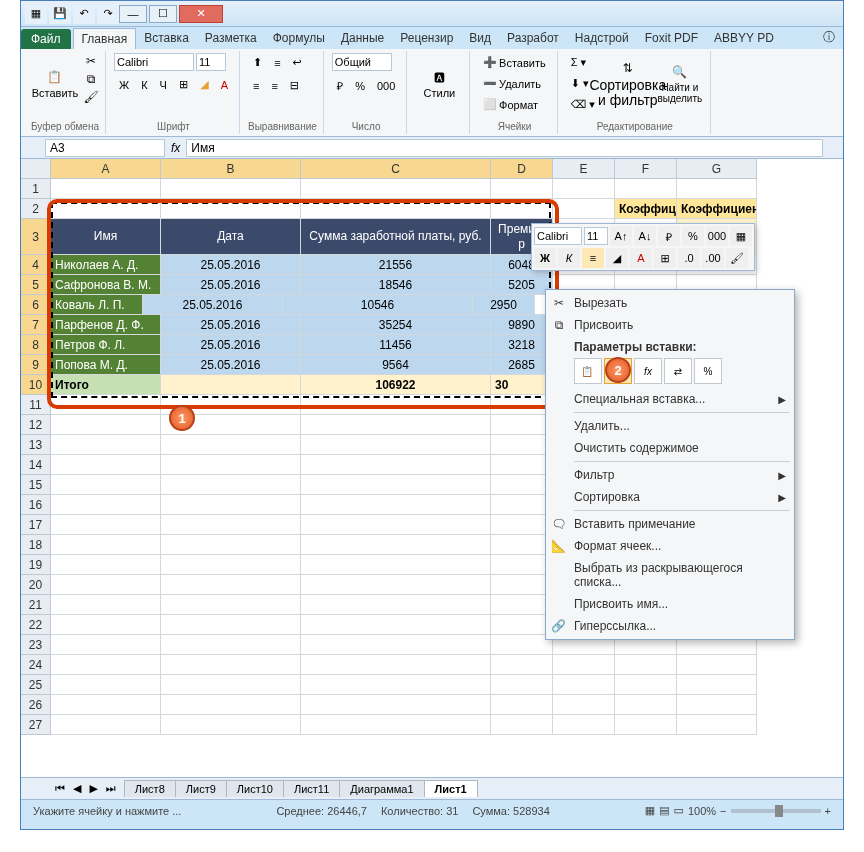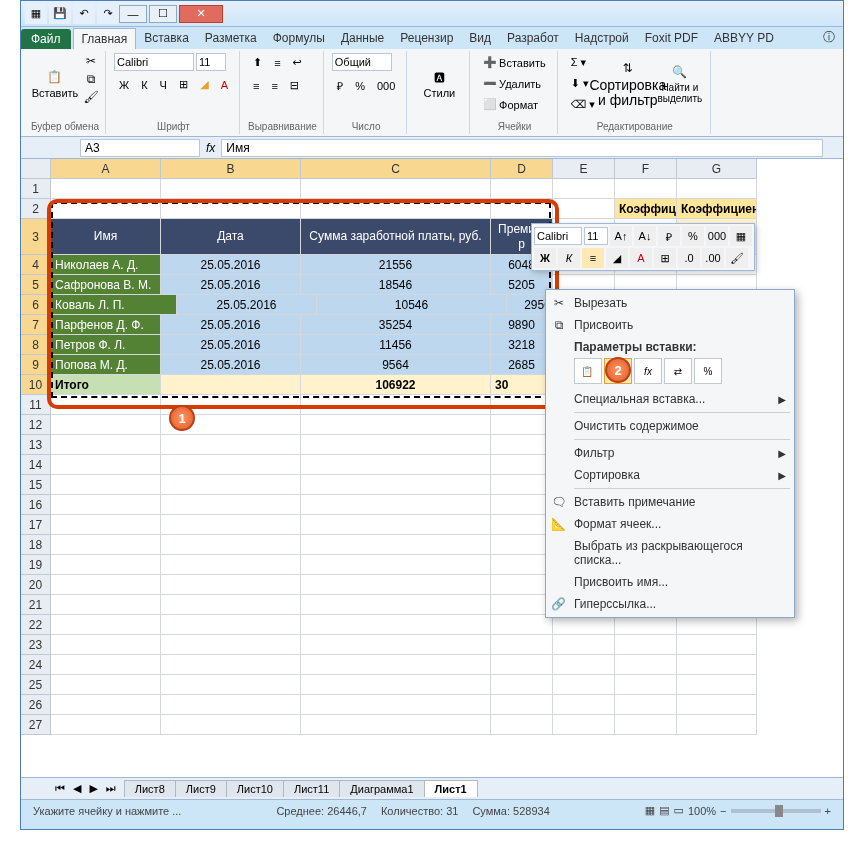--- a/index.html
+++ b/index.html
@@ -18,21 +18,21 @@
 .rtab.active { background: #f5f6f7; border: 1px solid #a0b8d8; border-bottom: none; }
 .ribbon { height: 88px; background: #f5f6f7; border-bottom: 1px solid #a0b8d8; display: flex; padding: 2px 4px; gap: 2px; }
 .rgroup { border-right: 1px solid #ccd8e8; padding: 2px 6px; display: flex; flex-direction: column; justify-content: space-between; }
 .rgroup-label { font-size: 10px; color: #666; text-align: center; }
 .rgroup-body { display: flex; gap: 4px; align-items: flex-start; flex: 1; }
 .rib-btn { border: 1px solid transparent; padding: 2px 4px; font-size: 11px; background: none; display: flex; align-items: center; gap: 2px; }
 .rib-big { flex-direction: column; width: 48px; height: 62px; justify-content: center; font-size: 11px; }
 .rib-stack { display: flex; flex-direction: column; gap: 2px; }
 .combo { border: 1px solid #b8c8d8; background: #fff; font-size: 11px; padding: 1px 2px; height: 18px; }
 .icon16 { width: 16px; height: 16px; display: inline-flex; align-items: center; justify-content: center; font-size: 12px; }
-.namebox-row { height: 22px; background: #e6eef7; border-bottom: 1px solid #a0b8d8; display: flex; align-items: center; padding-left: 35px; }
+.namebox-row { height: 22px; background: #e6eef7; border-bottom: 1px solid #a0b8d8; display: flex; align-items: center; }
 .namebox { width: 120px; border: 1px solid #b8c8d8; background: #fff; margin-left: 24px; font-size: 12px; padding: 1px 4px; }
 .fx { margin: 0 6px; font-style: italic; font-size: 12px; }
 .fbar { flex: 1; border: 1px solid #b8c8d8; background: #fff; font-size: 12px; padding: 1px 4px; margin-right: 20px; }
 .grid-area { position: relative; height: 618px; background: #fff; overflow: hidden; }
 .colhdrs { position: absolute; top: 0; left: 0; right: 0; height: 20px; display: flex; }
 .rh-corner { width: 30px; background: #e8edf3; border-right: 1px solid #c0c8d0; border-bottom: 1px solid #c0c8d0; }
 .colhdr { background: #e8edf3; border-right: 1px solid #c0c8d0; border-bottom: 1px solid #c0c8d0; text-align: center; font-size: 12px; color: #333; line-height: 20px; }
 .colhdr.sel { background: #f8d890; }
 .rowhdrs { position: absolute; top: 20px; left: 0; width: 30px; }
 .rowhdr { height: 20px; background: #e8edf3; border-right: 1px solid #c0c8d0; border-bottom: 1px solid #c0c8d0; text-align: center; font-size: 12px; color: #333; line-height: 20px; }
@@ -291,21 +291,21 @@
         <div class="crow">
           <div class="cell name" style="width: 110px;">Сафронова В. М.</div>
           <div class="cell data" style="width: 140px;">25.05.2016</div>
           <div class="cell data" style="width: 190px; text-align: center;">18546</div>
           <div class="cell data" style="width: 62px;">5205</div>
           <div class="cell " style="width: 62px;"></div>
           <div class="cell " style="width: 62px;"></div>
           <div class="cell " style="width: 80px;"></div>
         </div>
         <div class="crow">
-          <div class="cell name" style="width: 126px;">Коваль Л. П.</div>
+          <div class="cell name" style="width: 92px;">Коваль Л. П.</div>
           <div class="cell data" style="width: 140px;">25.05.2016</div>
           <div class="cell data" style="width: 190px;">10546</div>
           <div class="cell data" style="width: 62px;">2950</div>
           <div class="cell " style="width: 62px;"></div>
           <div class="cell " style="width: 62px;"></div>
           <div class="cell " style="width: 80px;"></div>
         </div>
         <div class="crow">
           <div class="cell name" style="width: 110px;">Парфенов Д. Ф.</div>
           <div class="cell data" style="width: 140px;">25.05.2016</div>
@@ -546,20 +546,21 @@
             <i>fx</i>
           </button>
         <button class="paste-opt">⇄</button>
         <button class="paste-opt">%</button>
       </div>
       <div class="ctx-item">
           <span>Специальная вставка...</span>
           <span class="ctx-arrow">▶</span>
         </div>
       <div class="ctx-sep"></div>
+      <div class="ctx-item">Удалить...</div>
       <div class="ctx-item">Очистить содержимое</div>
       <div class="ctx-sep"></div>
       <div class="ctx-item">
           <span>Фильтр</span>
           <span class="ctx-arrow">▶</span>
         </div>
       <div class="ctx-item">
           <span>Сортировка</span>
           <span class="ctx-arrow">▶</span>
         </div>

